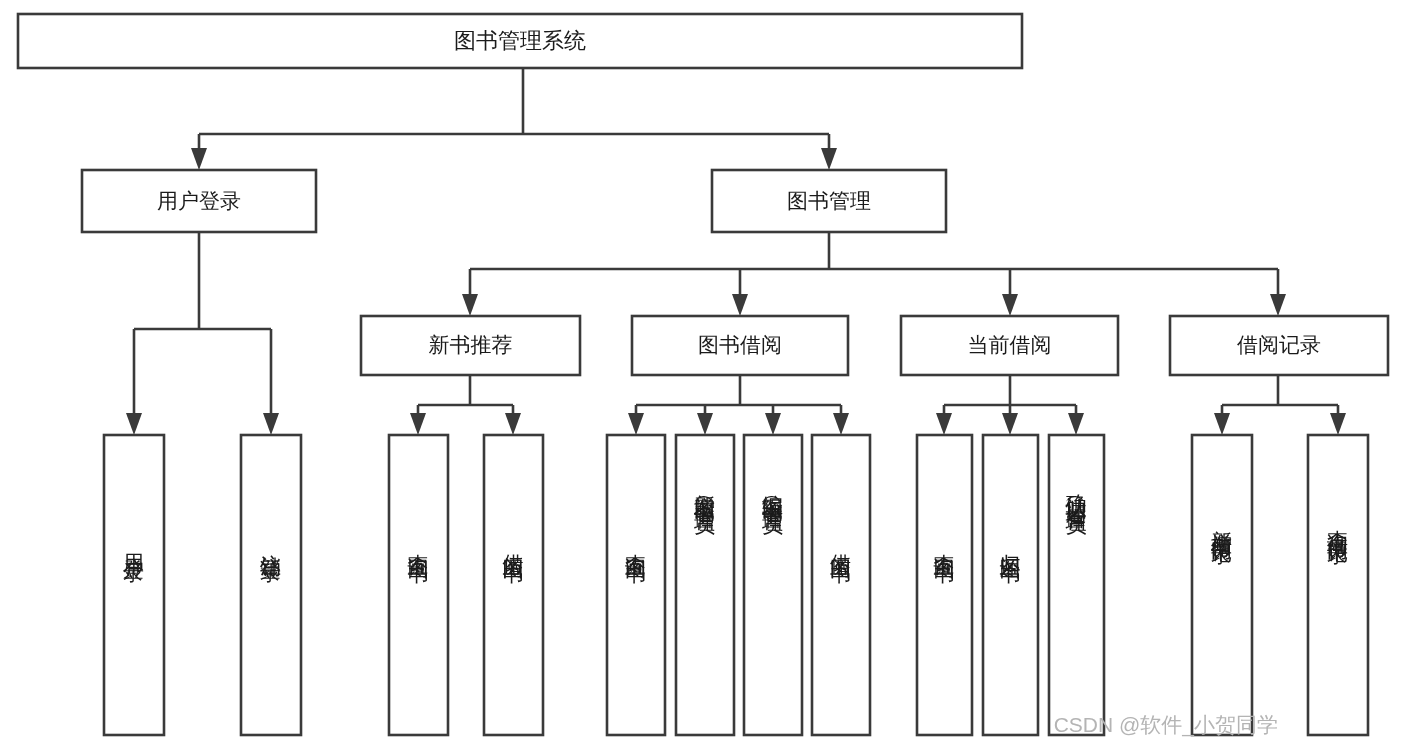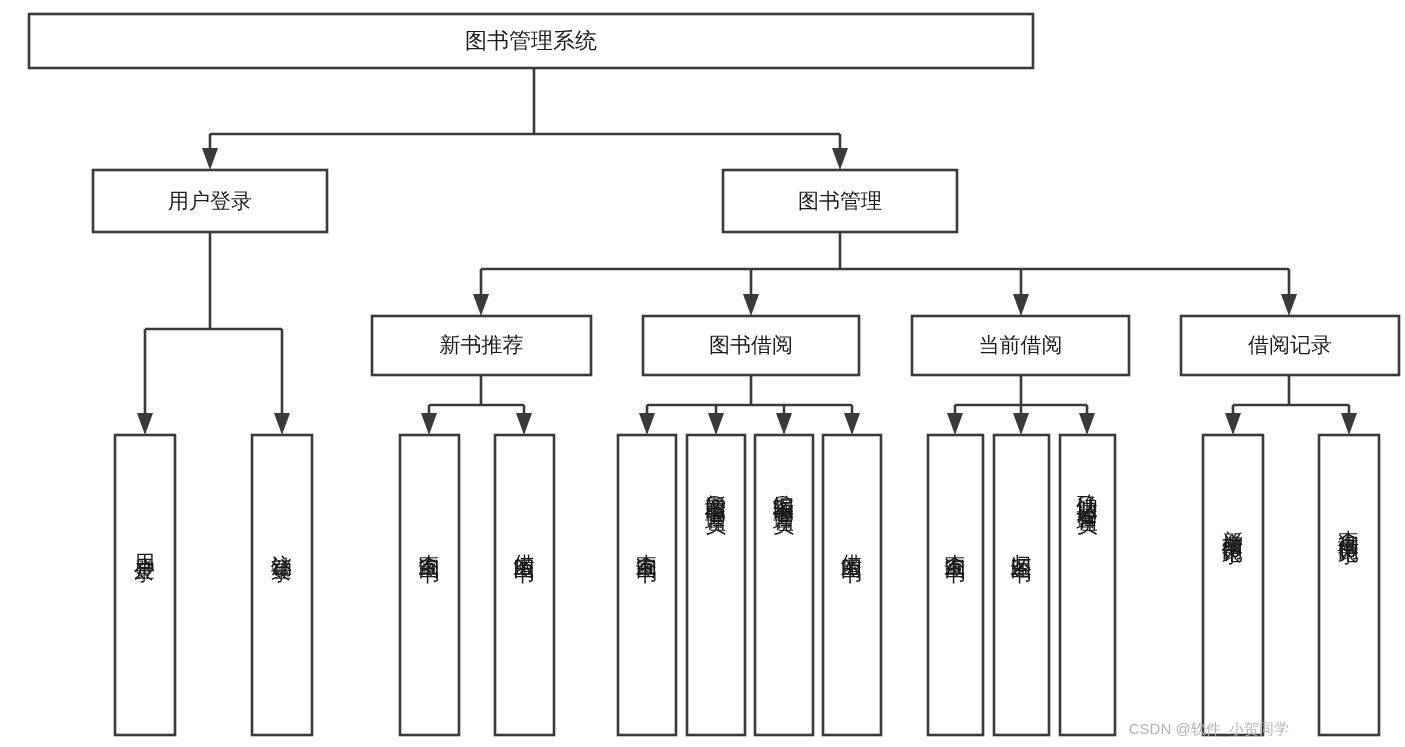--- a/index.html
+++ b/index.html
@@ -11,21 +11,20 @@
     width: 1405px;
     height: 747px;
     font-family: "Liberation Sans", "DejaVu Sans", sans-serif;
     overflow: hidden;
   }
   #diagram-root {
     position: relative;
     width: 1286px;
     height: 747px;
     background: #ffffff;
-    margin-left: 11px;
   }
   svg#tree-svg {
     position: absolute;
     top: 0;
     left: 0;
     width: 1405px;
     height: 747px;
     display: block;
   }
   .node-box {
@@ -72,21 +71,21 @@
     line-height: 1.0;
     color: #1b1b1b;
     letter-spacing: 3px;
     white-space: nowrap;
   }
   #watermark {
     position: absolute;
     right: 8px;
     bottom: 8px;
     font-family: "Liberation Sans", "DejaVu Sans", sans-serif;
-    font-size: 15px;
+    font-size: 21px;
     color: #b4b4b4;
     white-space: nowrap;
     user-select: none;
   }
 </style>
 </head>
 <body>
 
 <div id="diagram-root">
 

